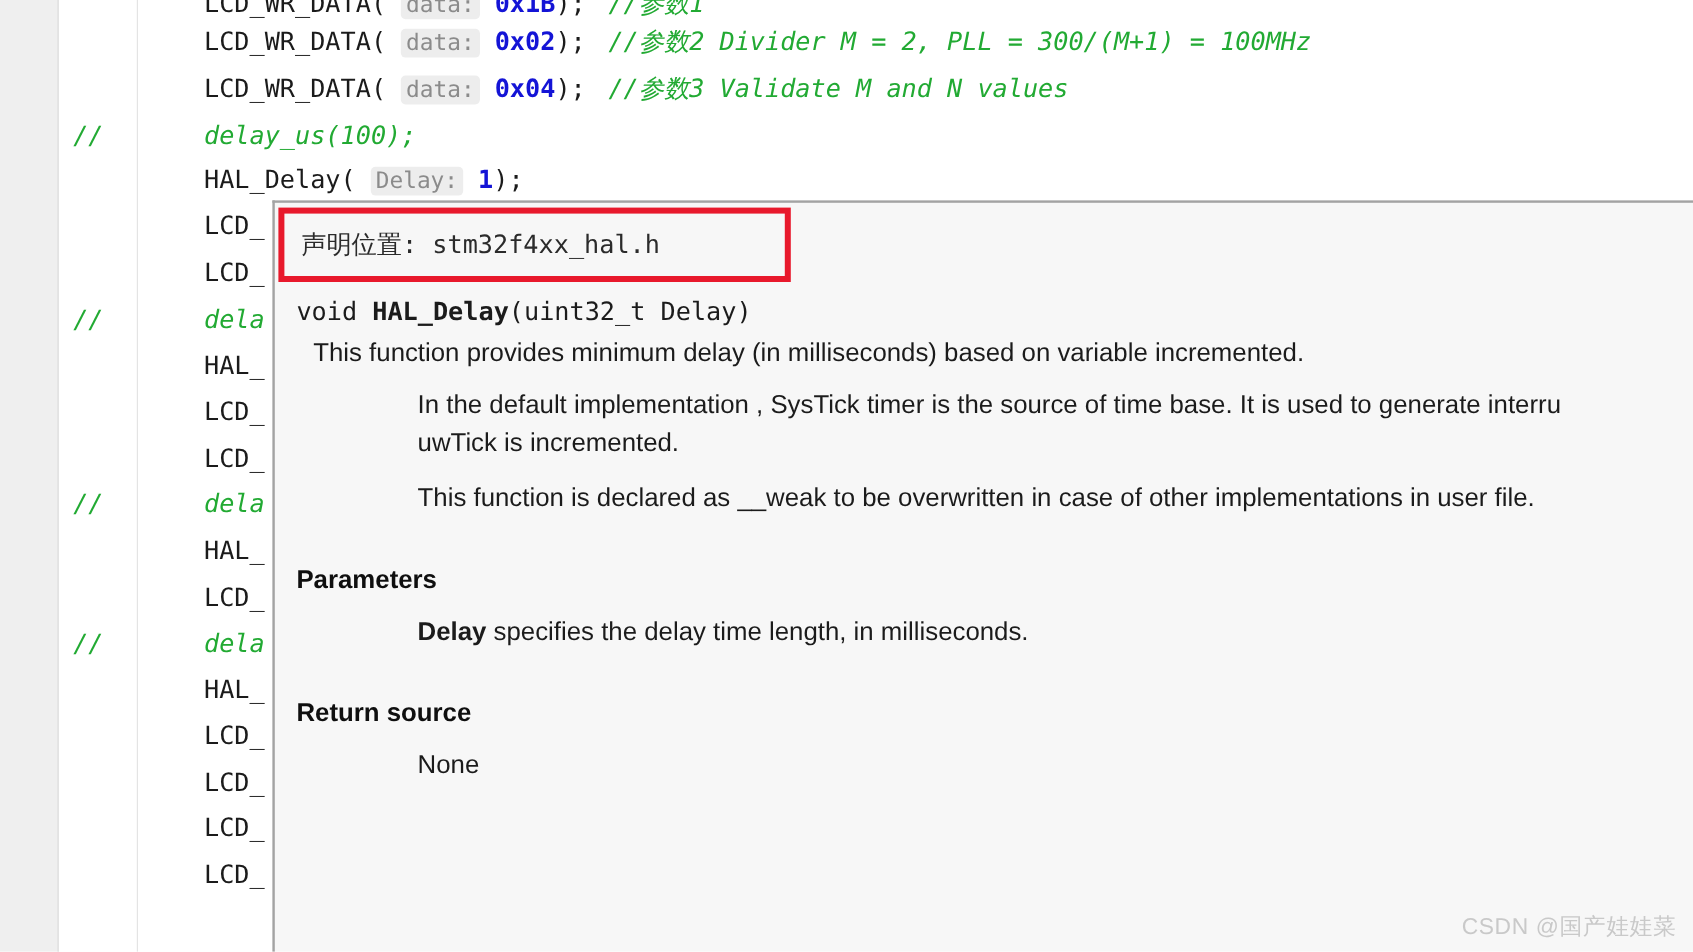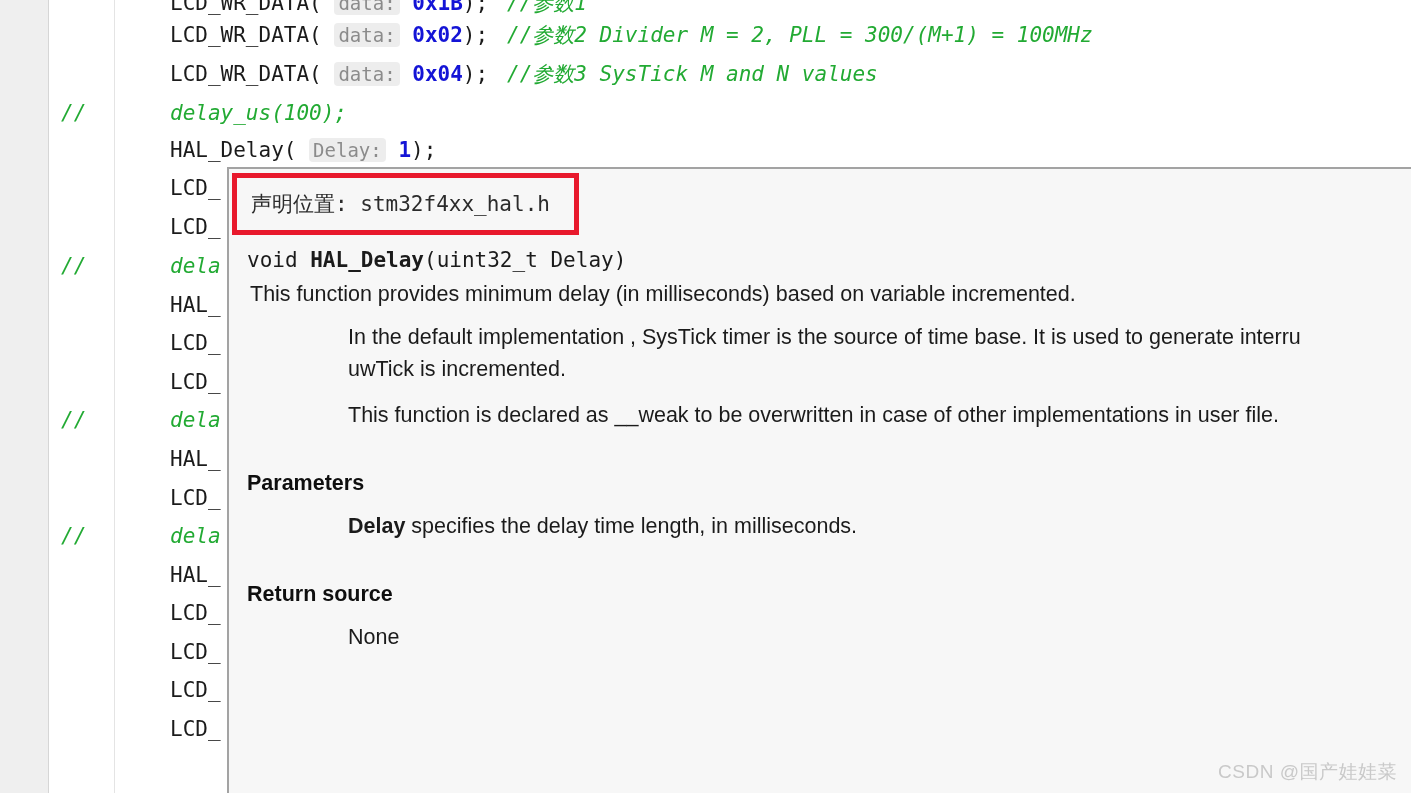--- a/index.html
+++ b/index.html
@@ -94,21 +94,21 @@
     border-left: 2px solid #a3a3a3;
     box-sizing: border-box;
     overflow: hidden;
   }
 
   
   .decl-box {
     position: absolute;
     left: 3px;
     top: 4px;
-    width: 347px;
+    width: 427px;
     height: 62px;
     border: 5px solid #e8192c;
     background: #f7f7f7;
     box-sizing: border-box;
   }
   .decl-text {
     position: absolute;
     left: 14px;
     top: 0;
     height: 52px;
@@ -135,21 +135,21 @@
     white-space: pre;
     margin: 0 0 4px 0;
   }
   .signature b { font-weight: bold; }
 
   .summary {
     font-family: "Liberation Sans", sans-serif;
     font-size: 21.5px;
     color: #1b1b1b;
     line-height: 30px;
-    margin: 0 0 12px 3px;
+    margin: 0 0 12px 14px;
     white-space: nowrap;
   }
 
   .sect-head {
     font-family: "Liberation Sans", sans-serif;
     font-size: 21.5px;
     font-weight: bold;
     color: #0f0f0f;
     margin: 18px 0 14px 0;
   }
@@ -188,21 +188,21 @@
   <div class="gutter-marks" id="gutter-marks">
       <div class="gutter-mark" style="top: 94px;">//</div>
       <div class="gutter-mark" style="top: 247px;">//</div>
       <div class="gutter-mark" style="top: 401px;">//</div>
       <div class="gutter-mark" style="top: 517px;">//</div>
     </div>
 
   <div class="code-area" id="code-area">
       <div class="code-line" style="top: -16px;"><span class="indent"></span><span class="tok-ident">LCD_WR_DATA(</span> <span class="inlay">data:</span> <span class="tok-num">0x1B</span><span class="tok-punct">);</span><span class="tok-comment cmt-col">//参数1</span></div>
       <div class="code-line" style="top: 16px;"><span class="indent"></span><span class="tok-ident">LCD_WR_DATA(</span> <span class="inlay">data:</span> <span class="tok-num">0x02</span><span class="tok-punct">);</span><span class="tok-comment cmt-col">//参数2 Divider M = 2, PLL = 300/(M+1) = 100MHz</span></div>
-      <div class="code-line" style="top: 55px;"><span class="indent"></span><span class="tok-ident">LCD_WR_DATA(</span> <span class="inlay">data:</span> <span class="tok-num">0x04</span><span class="tok-punct">);</span><span class="tok-comment cmt-col">//参数3 SysTick M and N values</span></div>
+      <div class="code-line" style="top: 55px;"><span class="indent"></span><span class="tok-ident">LCD_WR_DATA(</span> <span class="inlay">data:</span> <span class="tok-num">0x04</span><span class="tok-punct">);</span><span class="tok-comment cmt-col">//参数3 Validate M and N values</span></div>
       <div class="code-line" style="top: 94px;"><span class="indent"></span><span class="tok-comment">delay_us(100);</span></div>
       <div class="code-line" style="top: 131px;"><span class="indent"></span><span class="tok-ident">HAL_Delay(</span> <span class="inlay">Delay:</span> <span class="tok-num">1</span><span class="tok-punct">);</span></div>
       <div class="code-line" style="top: 169px;"><span class="indent"></span><span class="tok-ident">LCD_</span></div>
       <div class="code-line" style="top: 208px;"><span class="indent"></span><span class="tok-ident">LCD_</span></div>
       <div class="code-line" style="top: 247px;"><span class="indent"></span><span class="tok-comment">dela</span></div>
       <div class="code-line" style="top: 286px;"><span class="indent"></span><span class="tok-ident">HAL_</span></div>
       <div class="code-line" style="top: 324px;"><span class="indent"></span><span class="tok-ident">LCD_</span></div>
       <div class="code-line" style="top: 363px;"><span class="indent"></span><span class="tok-ident">LCD_</span></div>
       <div class="code-line" style="top: 401px;"><span class="indent"></span><span class="tok-comment">dela</span></div>
       <div class="code-line" style="top: 440px;"><span class="indent"></span><span class="tok-ident">HAL_</span></div>

